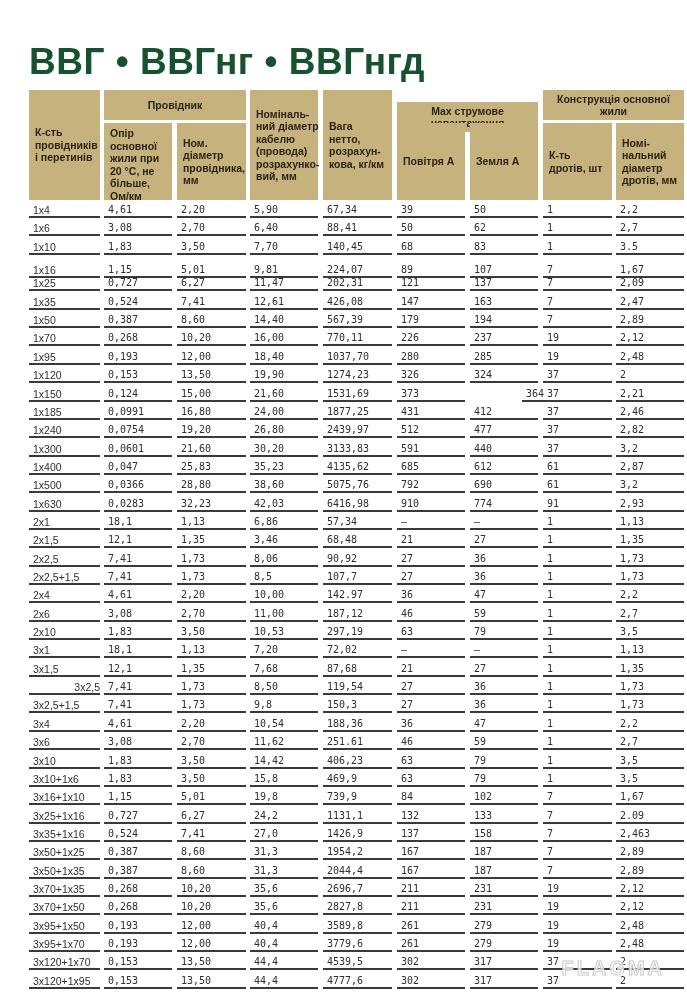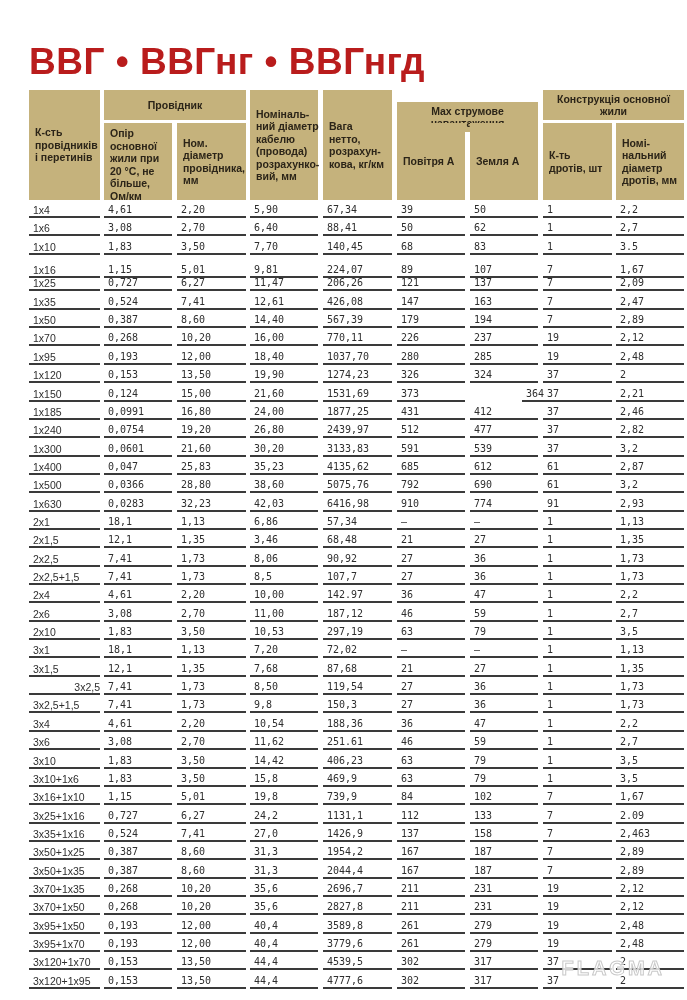--- a/index.html
+++ b/index.html
@@ -1,19 +1,19 @@
 <!DOCTYPE html>
 <html><head>
 <meta charset="utf-8">
 <style>
   html, body { margin: 0; padding: 0; background: #ffffff; }
   body { width: 687px; height: 1000px; overflow: hidden; position: relative;
          font-family: "Liberation Sans", sans-serif; color: #2a2a2a; }
   .title { position: absolute; left: 29px; top: 40px; font-size: 37px; font-weight: bold;
-           color: #b91c1c; letter-spacing: 0.5px; white-space: nowrap; line-height: 44px; }
+           color: #14532d; letter-spacing: 0.5px; white-space: nowrap; line-height: 44px; }
   .tbl { position: absolute; left: 29px; top: 90px; }
   .hcell { position: absolute; background: #c5b27c; color: #2b2418; font-weight: bold;
            font-size: 10.5px; line-height: 12.5px; box-sizing: border-box; padding: 4px 6px; }
   .hcell.center { text-align: center; }
   .hcell.vmid { display: flex; align-items: center; }
   .row { position: absolute; left: 0; height: 18px; }
   .cell { position: absolute; top: 0; height: 16px; font-family: "DejaVu Sans Mono", monospace;
           font-size: 10px; line-height: 16px; color: #2e2e2e; padding-left: 4px;
           box-sizing: border-box; border-bottom: 2px solid #3a3a3a; white-space: nowrap; }
   .cell.first { font-family: "Liberation Sans", sans-serif; font-size: 10.5px; }
@@ -84,21 +84,21 @@
         <div class="cell" style="left: 368px; width: 68px;">89</div>
         <div class="cell" style="left: 441px; width: 68px;">107</div>
         <div class="cell" style="left: 514px; width: 69px;">7</div>
         <div class="cell" style="left: 587px; width: 68px;">1,67</div>
       </div>
       <div class="row" style="top: 185.4px; width: 655px;">
         <div class="cell first" style="left: 0px; width: 71px;">1x25</div>
         <div class="cell" style="left: 75px; width: 68px;">0,727</div>
         <div class="cell" style="left: 148px; width: 69px;">6,27</div>
         <div class="cell" style="left: 221px; width: 68px;">11,47</div>
-        <div class="cell" style="left: 294px; width: 69px;">206,26</div>
+        <div class="cell" style="left: 294px; width: 69px;">202,31</div>
         <div class="cell" style="left: 368px; width: 68px;">121</div>
         <div class="cell" style="left: 441px; width: 68px;">137</div>
         <div class="cell" style="left: 514px; width: 69px;">7</div>
         <div class="cell" style="left: 587px; width: 68px;">2,09</div>
       </div>
       <div class="row" style="top: 203.75px; width: 655px;">
         <div class="cell first" style="left: 0px; width: 71px;">1x35</div>
         <div class="cell" style="left: 75px; width: 68px;">0,524</div>
         <div class="cell" style="left: 148px; width: 69px;">7,41</div>
         <div class="cell" style="left: 221px; width: 68px;">12,61</div>
@@ -185,21 +185,21 @@
         <div class="cell" style="left: 514px; width: 69px;">37</div>
         <div class="cell" style="left: 587px; width: 68px;">2,82</div>
       </div>
       <div class="row" style="top: 350.55px; width: 655px;">
         <div class="cell first" style="left: 0px; width: 71px;">1x300</div>
         <div class="cell" style="left: 75px; width: 68px;">0,0601</div>
         <div class="cell" style="left: 148px; width: 69px;">21,60</div>
         <div class="cell" style="left: 221px; width: 68px;">30,20</div>
         <div class="cell" style="left: 294px; width: 69px;">3133,83</div>
         <div class="cell" style="left: 368px; width: 68px;">591</div>
-        <div class="cell" style="left: 441px; width: 68px;">539</div>
+        <div class="cell" style="left: 441px; width: 68px;">440</div>
         <div class="cell" style="left: 514px; width: 69px;">37</div>
         <div class="cell" style="left: 587px; width: 68px;">3,2</div>
       </div>
       <div class="row" style="top: 368.9px; width: 655px;">
         <div class="cell first" style="left: 0px; width: 71px;">1x400</div>
         <div class="cell" style="left: 75px; width: 68px;">0,047</div>
         <div class="cell" style="left: 148px; width: 69px;">25,83</div>
         <div class="cell" style="left: 221px; width: 68px;">35,23</div>
         <div class="cell" style="left: 294px; width: 69px;">4135,62</div>
         <div class="cell" style="left: 368px; width: 68px;">685</div>
@@ -404,21 +404,21 @@
         <div class="cell" style="left: 441px; width: 68px;">102</div>
         <div class="cell" style="left: 514px; width: 69px;">7</div>
         <div class="cell" style="left: 587px; width: 68px;">1,67</div>
       </div>
       <div class="row" style="top: 717.55px; width: 655px;">
         <div class="cell first" style="left: 0px; width: 71px;">3x25+1x16</div>
         <div class="cell" style="left: 75px; width: 68px;">0,727</div>
         <div class="cell" style="left: 148px; width: 69px;">6,27</div>
         <div class="cell" style="left: 221px; width: 68px;">24,2</div>
         <div class="cell" style="left: 294px; width: 69px;">1131,1</div>
-        <div class="cell" style="left: 368px; width: 68px;">112</div>
+        <div class="cell" style="left: 368px; width: 68px;">132</div>
         <div class="cell" style="left: 441px; width: 68px;">133</div>
         <div class="cell" style="left: 514px; width: 69px;">7</div>
         <div class="cell" style="left: 587px; width: 68px;">2.09</div>
       </div>
       <div class="row" style="top: 735.9px; width: 655px;">
         <div class="cell first" style="left: 0px; width: 71px;">3x35+1x16</div>
         <div class="cell" style="left: 75px; width: 68px;">0,524</div>
         <div class="cell" style="left: 148px; width: 69px;">7,41</div>
         <div class="cell" style="left: 221px; width: 68px;">27,0</div>
         <div class="cell" style="left: 294px; width: 69px;">1426,9</div>

